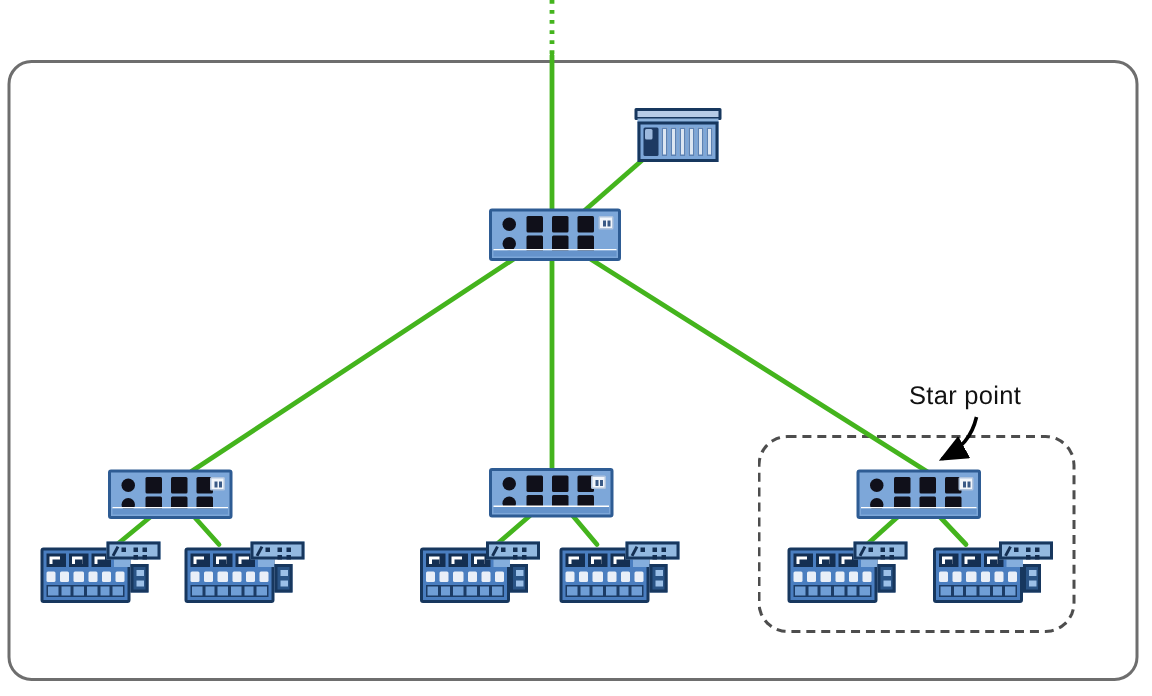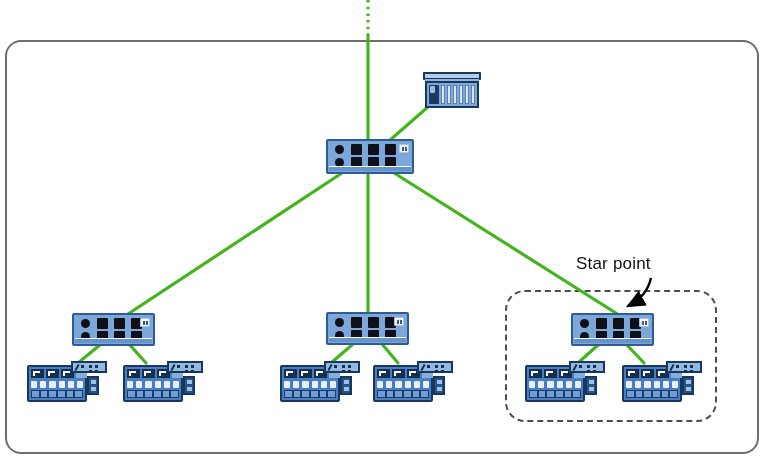--- a/index.html
+++ b/index.html
@@ -70,21 +70,21 @@
   .plc-lid{position:absolute;left:0;top:0;width:58px;height:8px;background:var(--plc-lid);
     border:2px solid var(--io-border);border-radius:1px;}
   .plc-lid2{position:absolute;left:2px;top:7px;width:54px;height:3px;background:#8fb4dc;}
   .plc-body{position:absolute;left:2px;top:9px;width:54px;height:27px;background:var(--plc-body);
     border:2px solid var(--io-border);}
   .plc-cpu{position:absolute;left:2px;top:2px;width:10px;height:19px;background:var(--plc-cpu);border-radius:1px;}
   .plc-cpu i{position:absolute;left:1px;top:1px;width:5px;height:7px;background:#9db9dd;border-radius:1px;}
   .plc-slots{position:absolute;left:14px;top:2px;right:2px;bottom:2px;display:flex;gap:2px;}
   .plc-slots i{flex:1;background:var(--plc-slot);border:1px solid #5c82b4;}
 
-  .starlabel{position:absolute;left:576px;top:254px;z-index:4;color:#111;
+  .starlabel{position:absolute;left:606px;top:254px;z-index:4;color:#111;
     font-size:17px;letter-spacing:0.2px;}
 </style>
 </head>
 <body>
 
 <div class="stage">
 
   <div class="frame"></div>
   <div class="dashedbox"></div>
 

